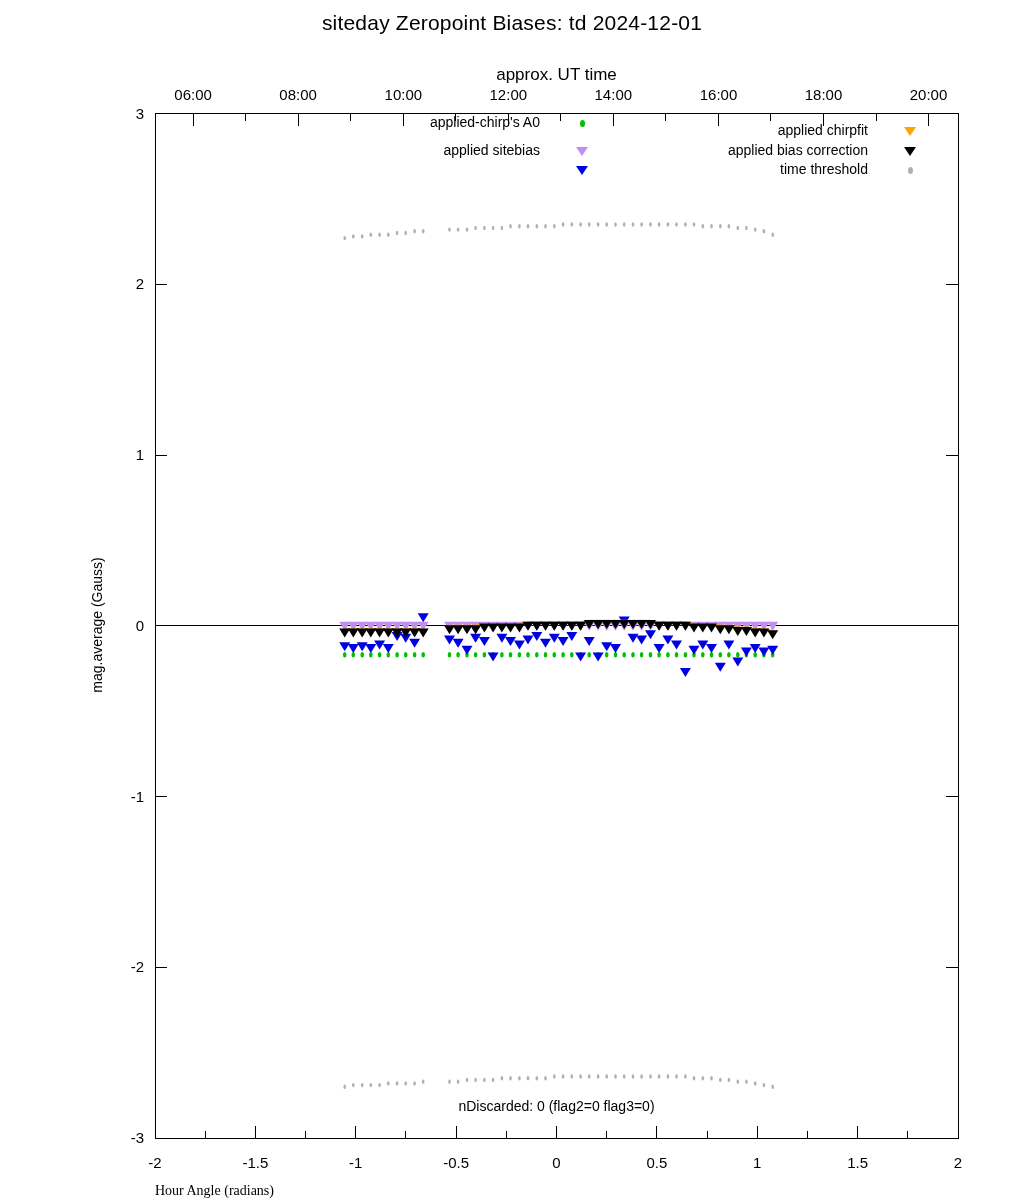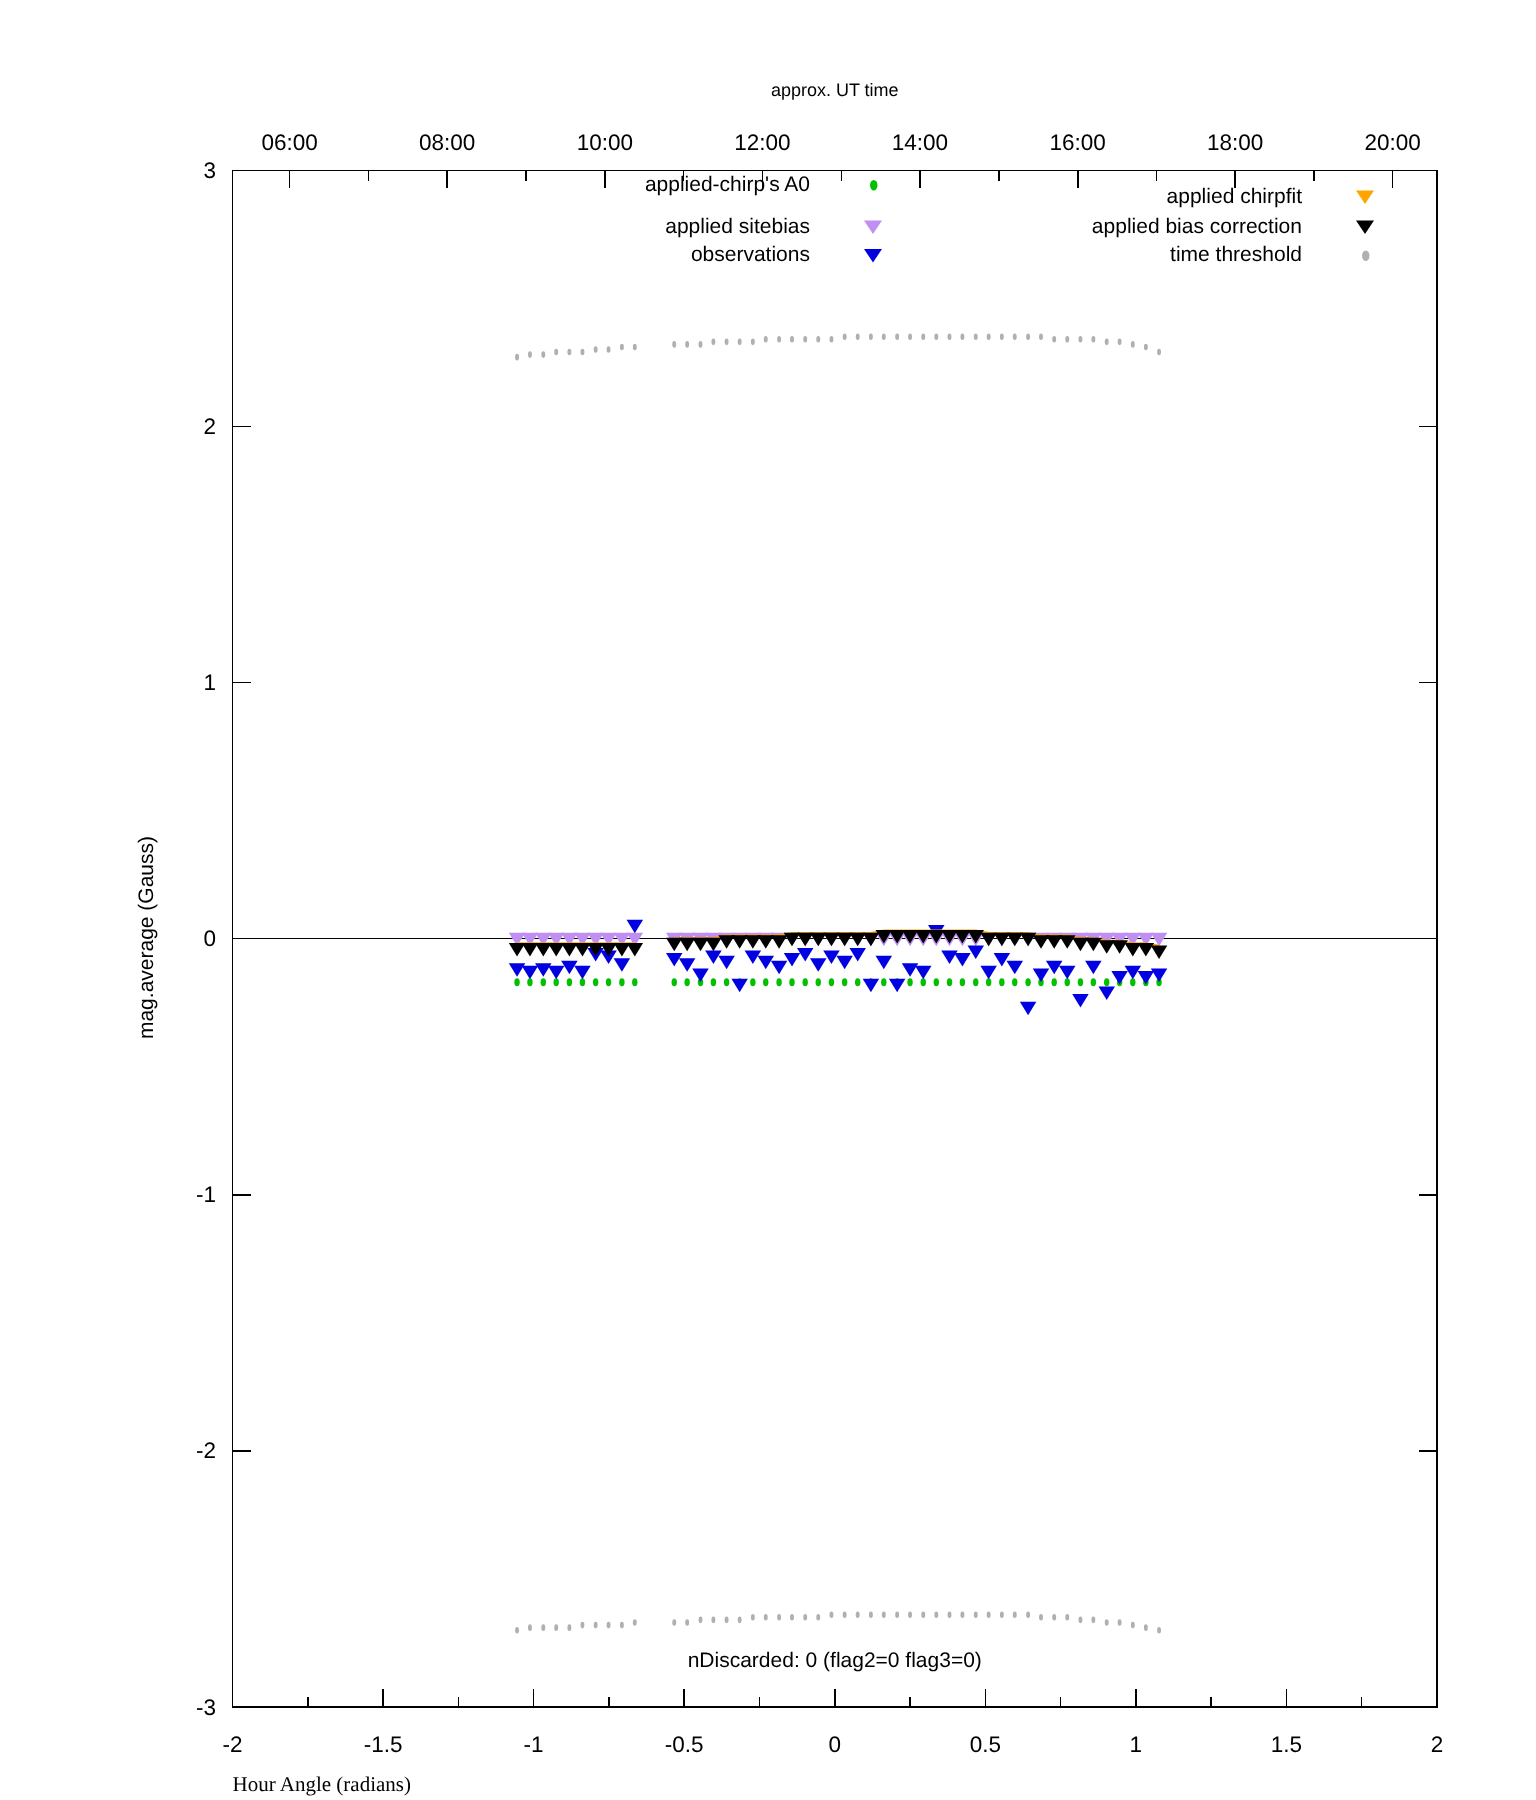--- a/index.html
+++ b/index.html
@@ -1,20 +1,20 @@
 <!DOCTYPE html>
 <html><head>
 <meta charset="utf-8">
 <style>
   html,body{margin:0;padding:0;background:#ffffff;}
   .page{position:relative;width:1024px;height:1200px;background:#ffffff;overflow:hidden;
         font-family:"Liberation Sans",sans-serif;color:#000;}
   .title{position:absolute;top:11px;left:0;width:1024px;text-align:center;
          font-size:21px;letter-spacing:0.2px;}
-  .x2label{position:absolute;top:53px;left:155px;width:803px;text-align:center;font-size:12px;}
+  .x2label{position:absolute;top:65px;left:155px;width:803px;text-align:center;font-size:17px;}
   .xlabel{position:absolute;top:1183px;left:155px;width:803px;font-size:14px;font-family:Liberation Serif, serif;}
   .ylabel{position:absolute;left:97px;top:625px;transform:translate(-50%,-50%) rotate(-90deg);
           white-space:nowrap;font-size:14px;}
   .ann{position:absolute;left:155px;width:803px;text-align:center;font-size:14px;}
   .ann.nobs{top:1077px;}
   .ann.ndisc{top:1098px;}
   .legend-item{position:absolute;height:19px;font-size:14px;}
   .legend-item .lbl{position:absolute;left:0;right:52px;top:0;text-align:right;white-space:nowrap;}
   .legend-item .mk{position:absolute;display:block;}
   .mk.tri{right:4px;top:5px;width:0;height:0;
@@ -409,34 +409,34 @@
         <ellipse cx="720.3" cy="1079.9" rx="1.3" ry="2.2" fill="#b0b0b0"></ellipse>
         <ellipse cx="728.9" cy="1079.9" rx="1.3" ry="2.2" fill="#b0b0b0"></ellipse>
         <ellipse cx="737.8" cy="1081.7" rx="1.3" ry="2.2" fill="#b0b0b0"></ellipse>
         <ellipse cx="746.4" cy="1081.7" rx="1.3" ry="2.2" fill="#b0b0b0"></ellipse>
         <ellipse cx="755.2" cy="1083.4" rx="1.3" ry="2.2" fill="#b0b0b0"></ellipse>
         <ellipse cx="763.9" cy="1085.1" rx="1.3" ry="2.2" fill="#b0b0b0"></ellipse>
         <ellipse cx="772.7" cy="1086.8" rx="1.3" ry="2.2" fill="#b0b0b0"></ellipse>
       </g>
     </svg>
 
+  <div class="title">siteday Zeropoint Biases:  td  2024-12-01</div>
   <div class="x2label">approx. UT time</div>
   <div class="ylabel">mag.average (Gauss)</div>
   <div class="xlabel">Hour Angle (radians)</div>
 
   <div class="legend-item" style="left:200px;top:114px;width:392px;">
     <span class="lbl">applied-chirp's A0</span>
     <span class="mk dot" style="background: rgb(0, 192, 0);"></span>
   </div>
   <div class="legend-item" style="left:200px;top:142px;width:392px;">
     <span class="lbl">applied sitebias</span>
     <span class="mk tri" style="border-top-color: rgb(193, 143, 242);"></span>
   </div>
   <div class="legend-item" style="left:200px;top:161px;width:392px;">
-    <span class="lbl">observations</span>
     <span class="mk tri" style="border-top-color: rgb(0, 0, 224);"></span>
   </div>
   <div class="legend-item" style="left:528px;top:142px;width:392px;">
     <span class="lbl">applied bias correction</span>
     <span class="mk tri" style="border-top-color: rgb(0, 0, 0);"></span>
   </div>
   <div class="legend-item" style="left:528px;top:122px;width:392px;">
     <span class="lbl">applied chirpfit</span>
     <span class="mk tri" style="border-top-color: rgb(255, 165, 0);"></span>
   </div>

